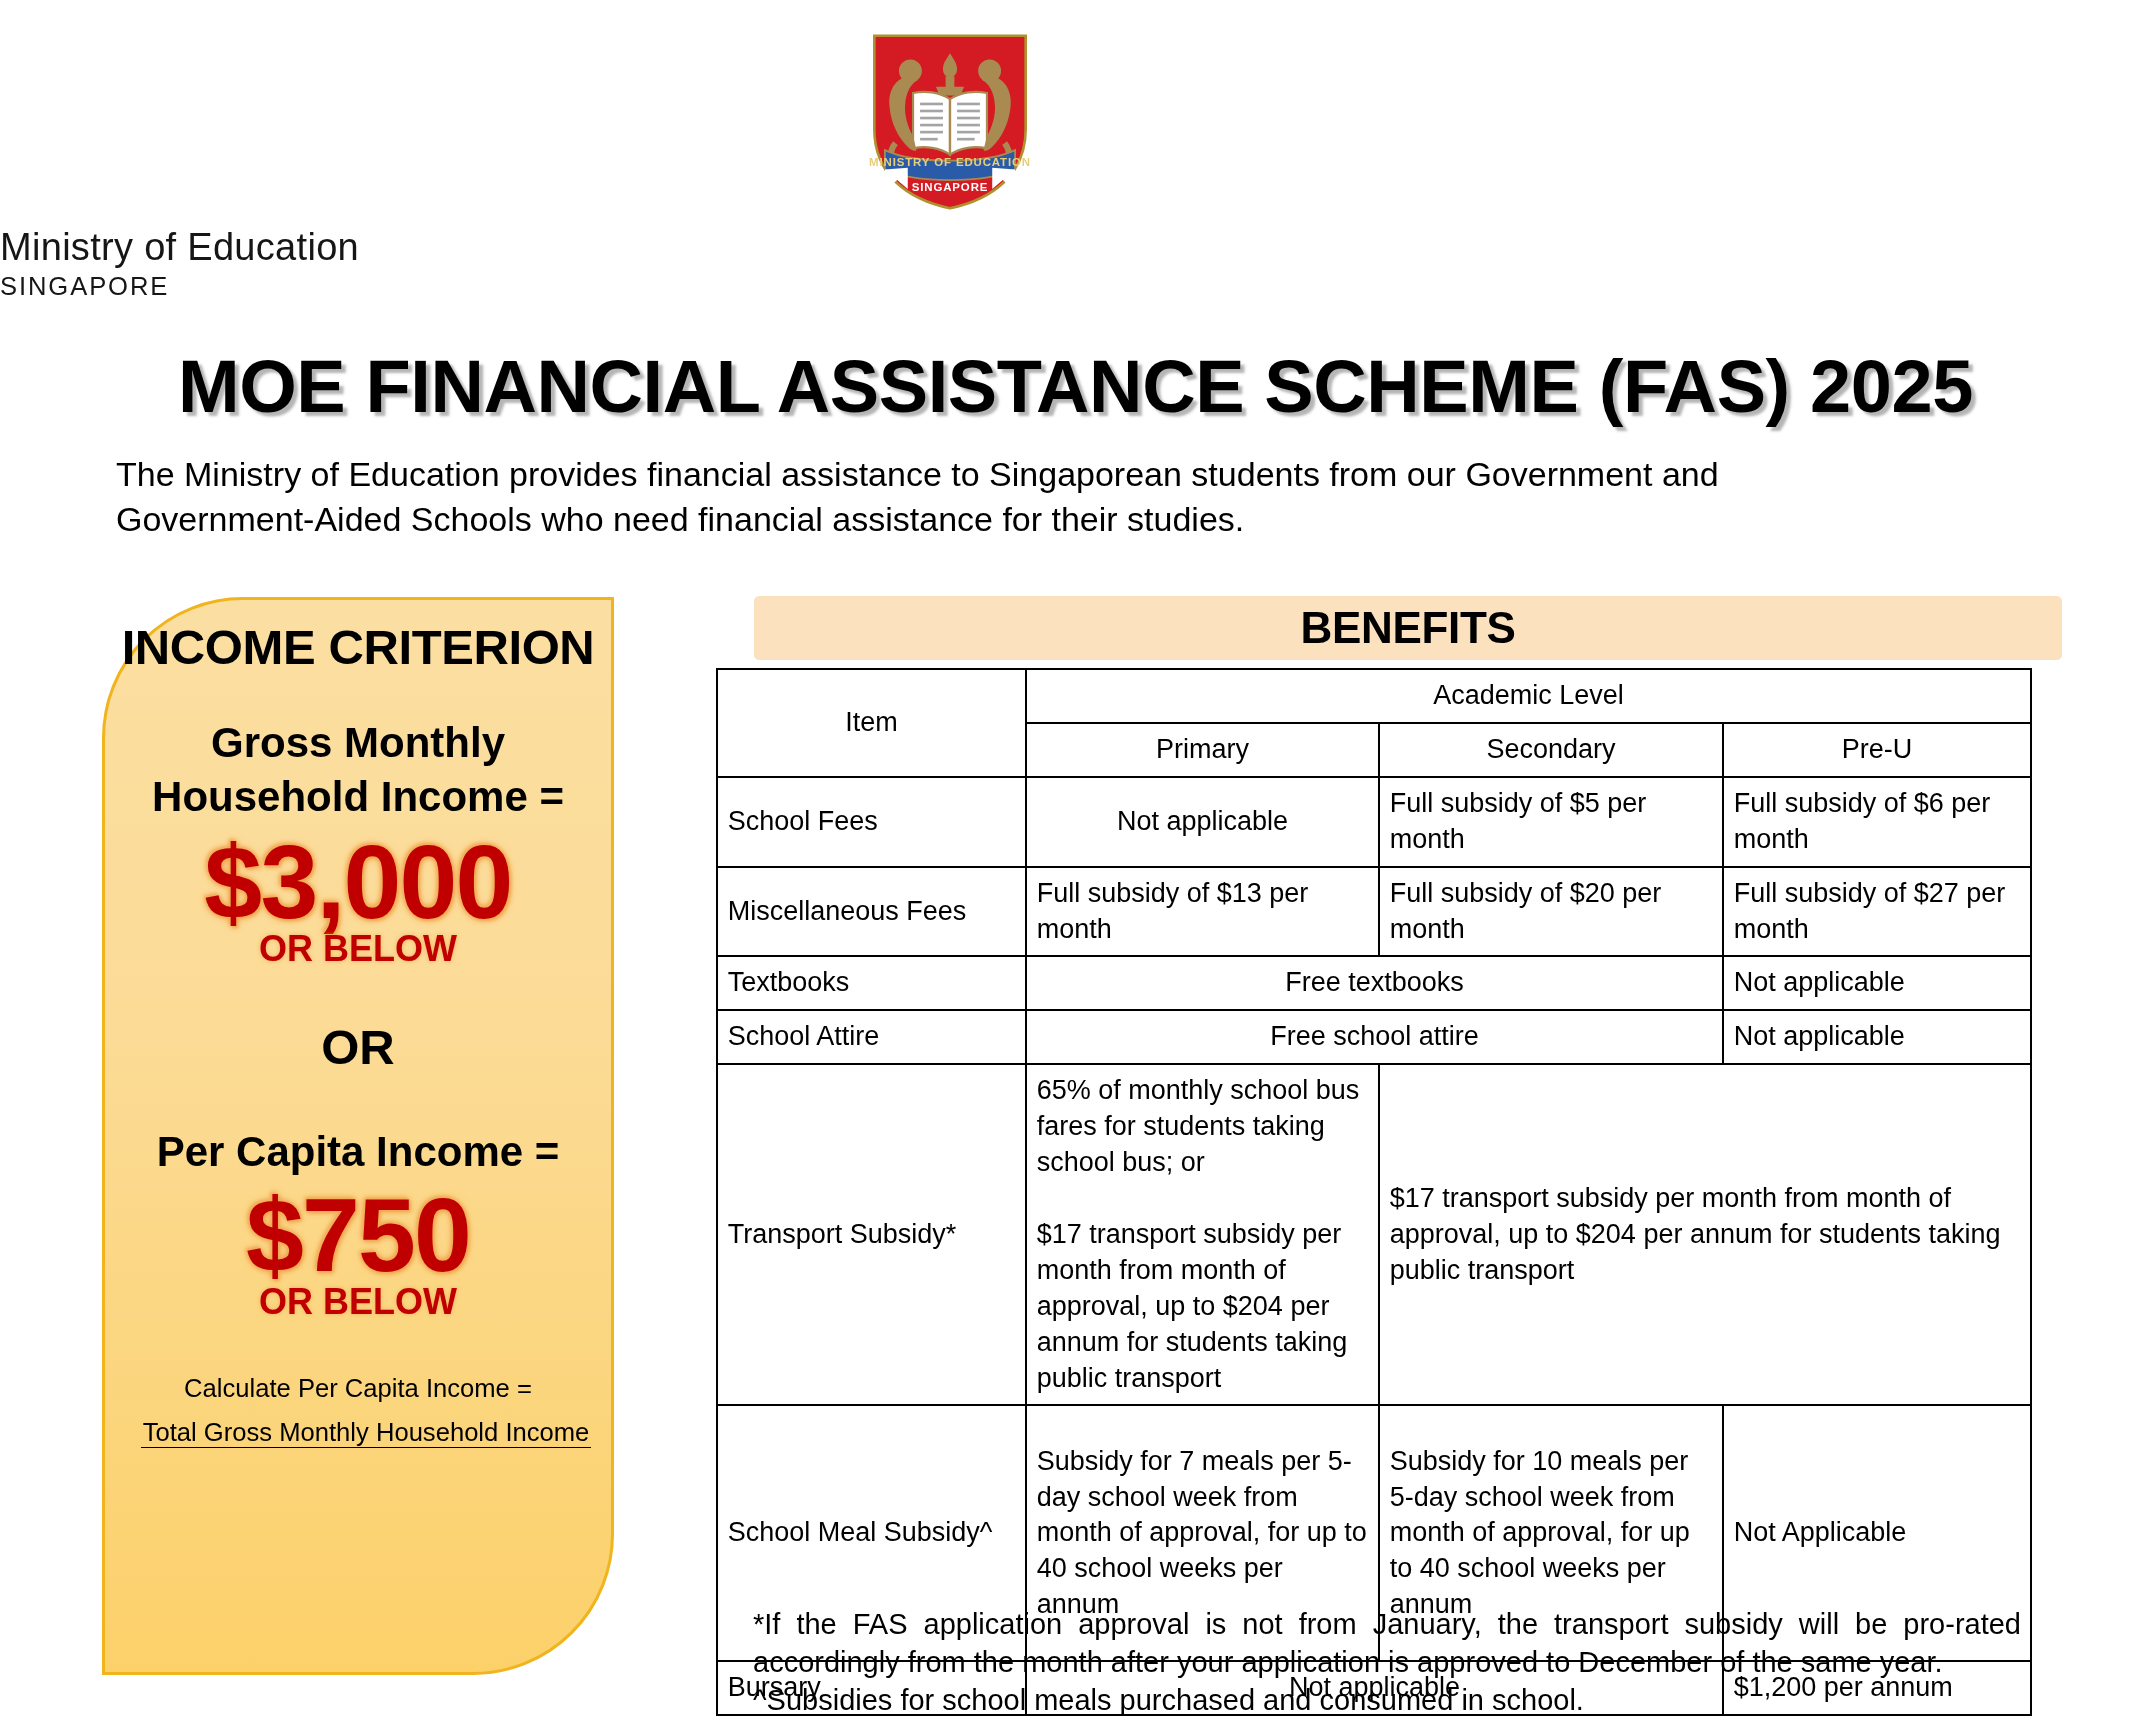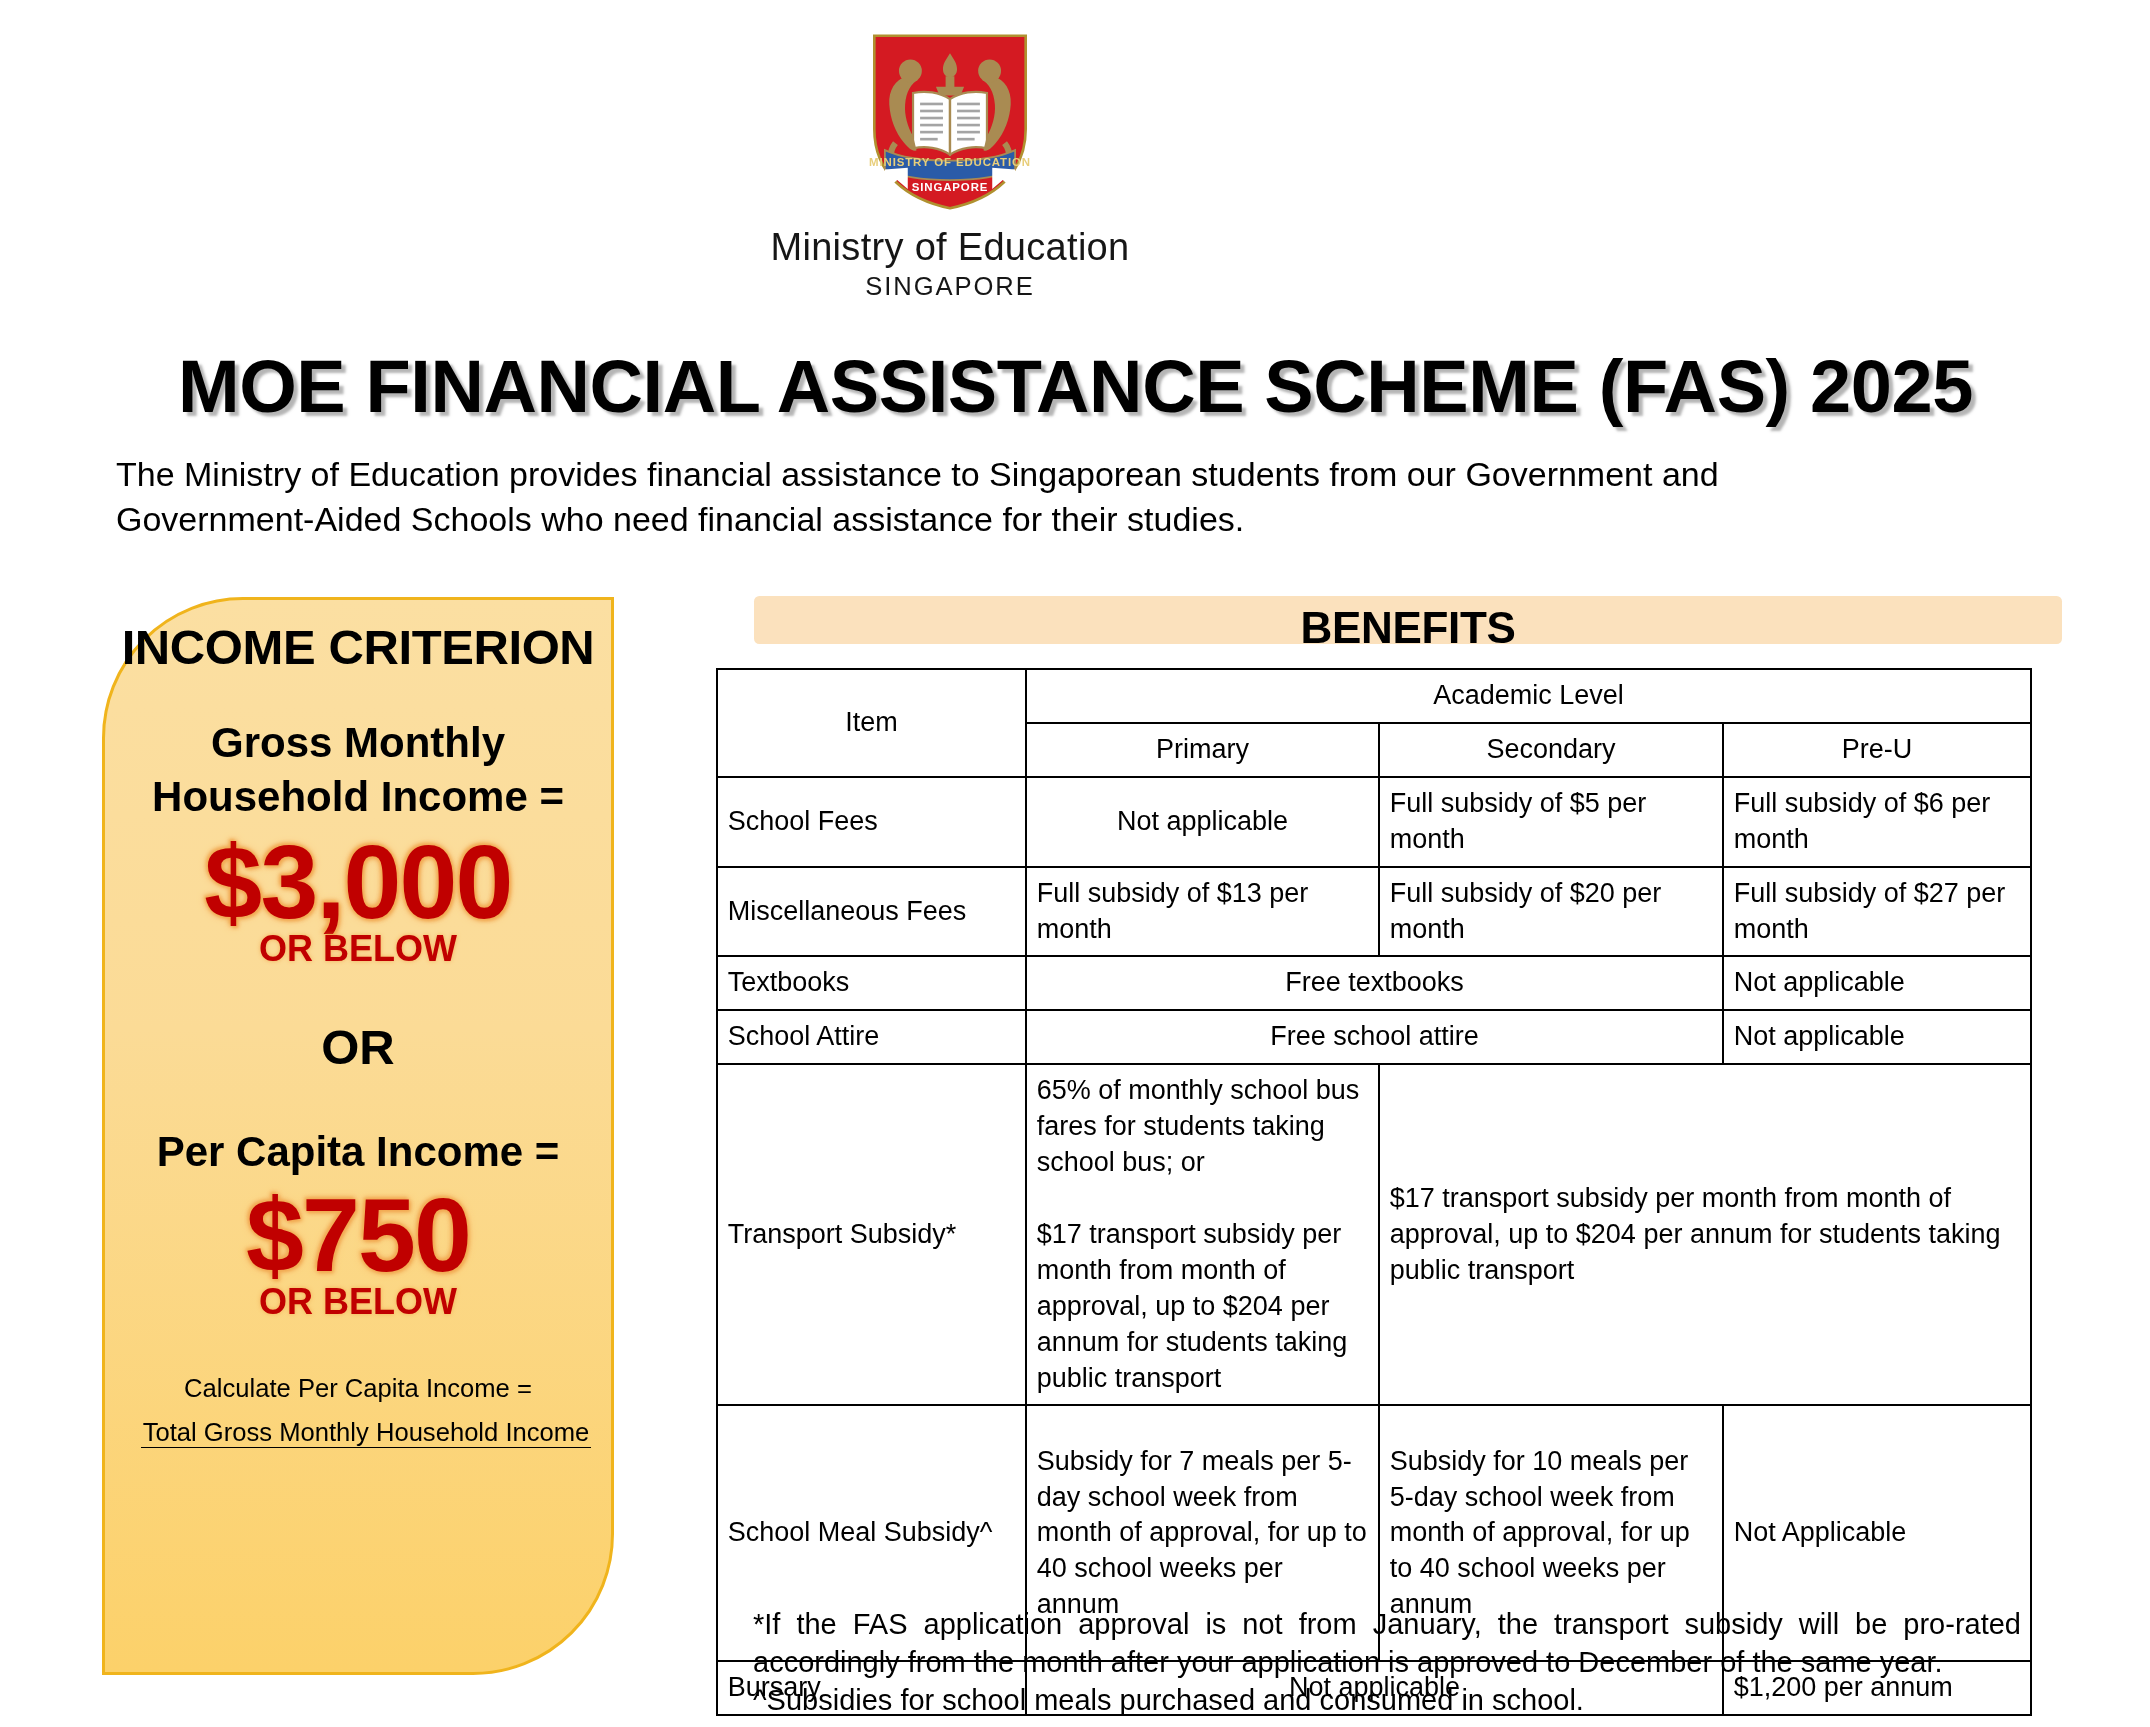--- a/index.html
+++ b/index.html
@@ -13,21 +13,20 @@
     position: relative;
     overflow: hidden;
   }
 
   
   .logo-block {
     position: absolute;
     top: 30px;
     left: 0;
     width: 1900px;
-    text-align: center;
   }
   .crest {
     width: 176px;
     height: 184px;
     margin: 0 auto;
     position: relative;
   }
   .crest svg { display: block; }
   .moe-name {
     font-size: 38px;
@@ -137,21 +136,21 @@
     margin-left: 16px;
   }
   .ic-frac-bot { font-size: 25.6px; margin-top: 1.8px; }
 
   
   .benefits-bar {
     position: absolute;
     left: 754px;
     top: 596px;
     width: 1308px;
-    height: 48px;
+    height: 64px;
     background: #FBE1BD;
     border-radius: 5.3px;
     text-align: center;
   }
   .benefits-bar span {
     font-size: 44px;
     font-weight: bold;
     line-height: 64px;
     letter-spacing: -0.3px;
     display: inline-block;

